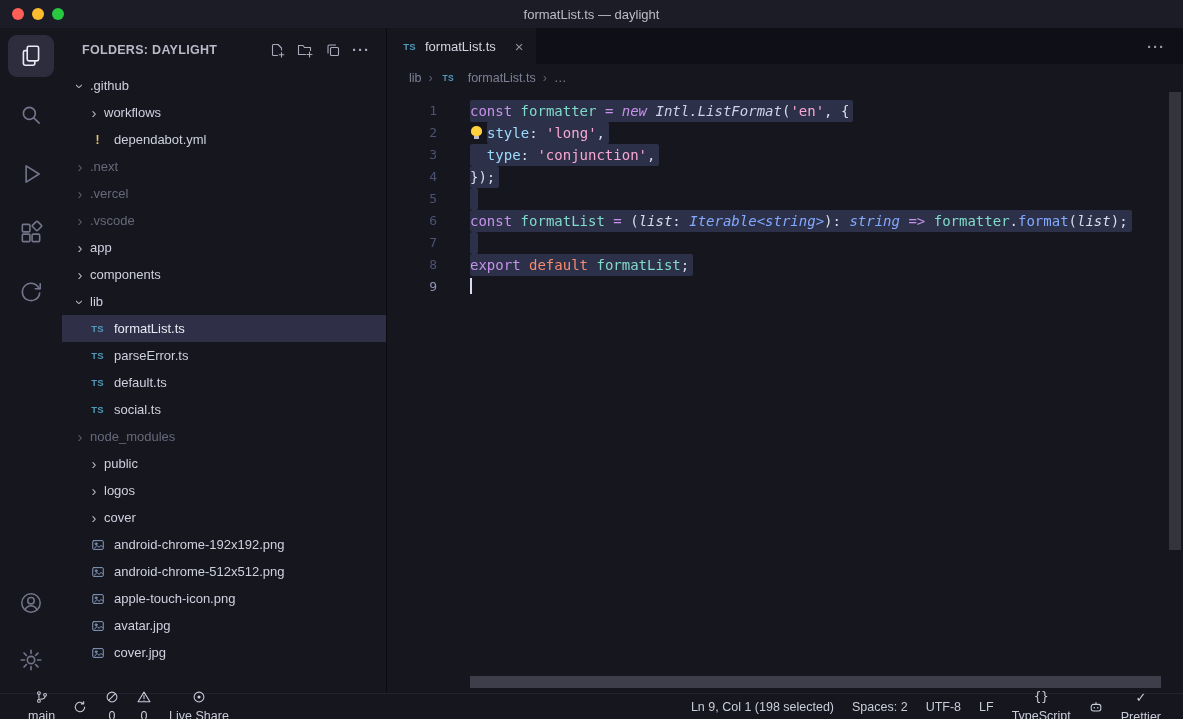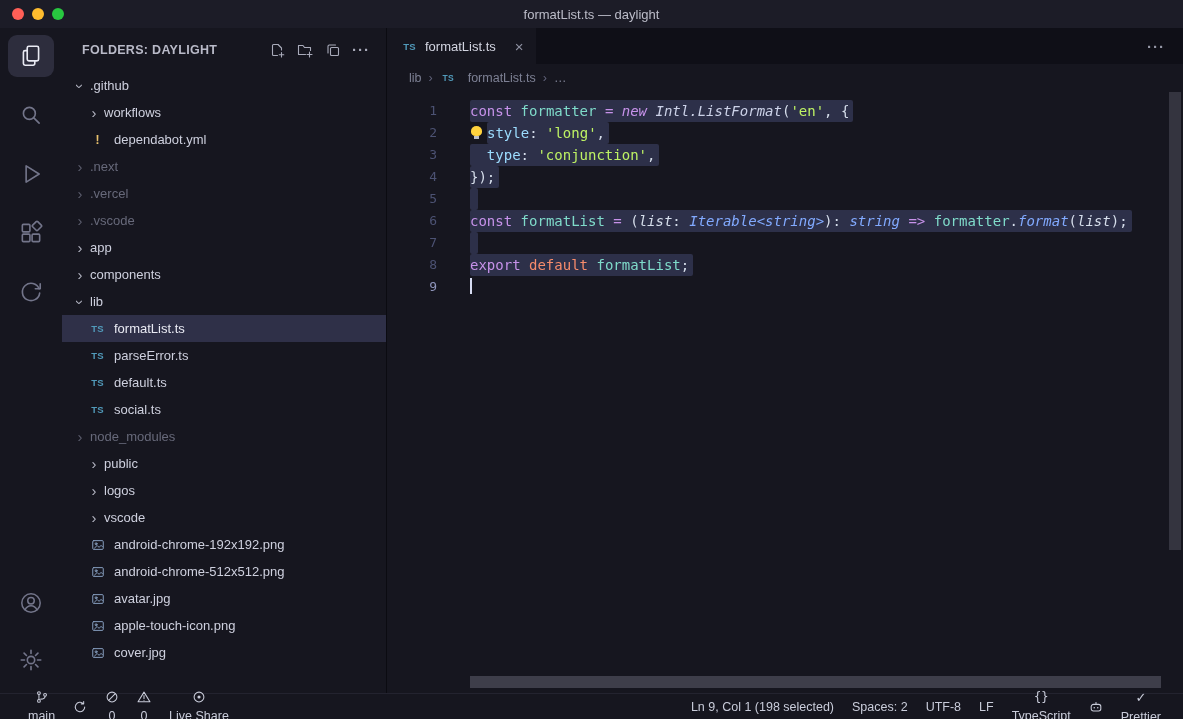--- a/index.html
+++ b/index.html
@@ -65,24 +65,24 @@
   .editor-body { flex:1; position:relative; font-family:"DejaVu Sans Mono","Liberation Mono",monospace; font-size:14px; overflow:hidden; }
   .code-wrap { display:flex; padding-top:8px; }
   .gutter { width:50px; flex:none; text-align:right; color:#4c5273; font-size:13px; }
   .lnum { height:22px; line-height:22px; }
   .lnum.active { color:#8f95bb; }
   .code-lines { margin-left:33px; white-space:pre; color:#d6deeb; }
   .cline { height:22px; line-height:22px; }
   .tk.kw   { color:#c792ea; }
   .tk.kw2  { color:#f78c6c; }
   .tk.var  { color:#7fdbca; }
-  .tk.str  { color:#bef264; }
+  .tk.str  { color:#f9a8d4; }
   .tk.prop { color:#9cdcfe; }
   .tk.type { color:#82aaff; }
-  .tk.fn   { color:#82aaff;font-style:italic; }
+  .tk.fn   { color:#82aaff; }
   .tk.cls  { color:#ccd2e8; }
   .tk.param{ color:#d6deeb; }
   .tk.it   { font-style:italic; }
   .sel { display:inline-block; height:22px; background:#2d3049; padding-right:4px; border-radius:2px; }
   .sel.stub { width:8px; padding:0; }
   .bulb-wrap { display:inline-block; width:17px; height:22px; position:relative; vertical-align:top; cursor:pointer; }
   .bulb { position:absolute; left:1px; top:4px; width:11px; height:10px; border-radius:50% 50% 40% 40%; background:#ffd23d; }
   .bulb::after { content:''; position:absolute; left:3px; bottom:-3px; width:5px; height:3px; background:#b9bdc9; }
   .cursor { display:inline-block; width:2px; height:16px; background:#d7dcf2; vertical-align:-2px; }
   .vscroll { position:absolute; top:0; right:2px; width:12px; height:458px; background:#34343f; cursor:pointer; }
@@ -280,21 +280,21 @@
         <div class="tree-row" style="padding-left:24px">
           <span class="chev">›</span>
           <span class="tlabel">public</span>
         </div>
         <div class="tree-row" style="padding-left:24px">
           <span class="chev">›</span>
           <span class="tlabel">logos</span>
         </div>
         <div class="tree-row" style="padding-left:24px">
           <span class="chev">›</span>
-          <span class="tlabel">vscode</span>
+          <span class="tlabel">cover</span>
         </div>
         <div class="tree-row" style="padding-left:24px">
           <span class="chev-gap"></span>
           <span class="ficon">
             <span class="img-glyph">
               <svg viewBox="0 0 16 16" fill="none" stroke="currentColor" stroke-width="1.1" stroke-linecap="round" stroke-linejoin="round">
                 <rect x="2" y="3" width="12" height="10" rx="1.2"></rect>
                 <circle cx="5.8" cy="6.6" r="1.1"></circle>
                 <path d="M4 11.5l3-3 2.2 2.2 2.3-2.3 1.5 1.5"></path>
               </svg>
@@ -319,34 +319,34 @@
           <span class="chev-gap"></span>
           <span class="ficon">
             <span class="img-glyph">
               <svg viewBox="0 0 16 16" fill="none" stroke="currentColor" stroke-width="1.1" stroke-linecap="round" stroke-linejoin="round">
                 <rect x="2" y="3" width="12" height="10" rx="1.2"></rect>
                 <circle cx="5.8" cy="6.6" r="1.1"></circle>
                 <path d="M4 11.5l3-3 2.2 2.2 2.3-2.3 1.5 1.5"></path>
               </svg>
             </span>
           </span>
-          <span class="tlabel">avatar.jpg</span>
+          <span class="tlabel">apple-touch-icon.png</span>
         </div>
         <div class="tree-row" style="padding-left:24px">
           <span class="chev-gap"></span>
           <span class="ficon">
             <span class="img-glyph">
               <svg viewBox="0 0 16 16" fill="none" stroke="currentColor" stroke-width="1.1" stroke-linecap="round" stroke-linejoin="round">
                 <rect x="2" y="3" width="12" height="10" rx="1.2"></rect>
                 <circle cx="5.8" cy="6.6" r="1.1"></circle>
                 <path d="M4 11.5l3-3 2.2 2.2 2.3-2.3 1.5 1.5"></path>
               </svg>
             </span>
           </span>
-          <span class="tlabel">apple-touch-icon.png</span>
+          <span class="tlabel">avatar.jpg</span>
         </div>
         <div class="tree-row" style="padding-left:24px">
           <span class="chev-gap"></span>
           <span class="ficon">
             <span class="img-glyph">
               <svg viewBox="0 0 16 16" fill="none" stroke="currentColor" stroke-width="1.1" stroke-linecap="round" stroke-linejoin="round">
                 <rect x="2" y="3" width="12" height="10" rx="1.2"></rect>
                 <circle cx="5.8" cy="6.6" r="1.1"></circle>
                 <path d="M4 11.5l3-3 2.2 2.2 2.3-2.3 1.5 1.5"></path>
               </svg>

